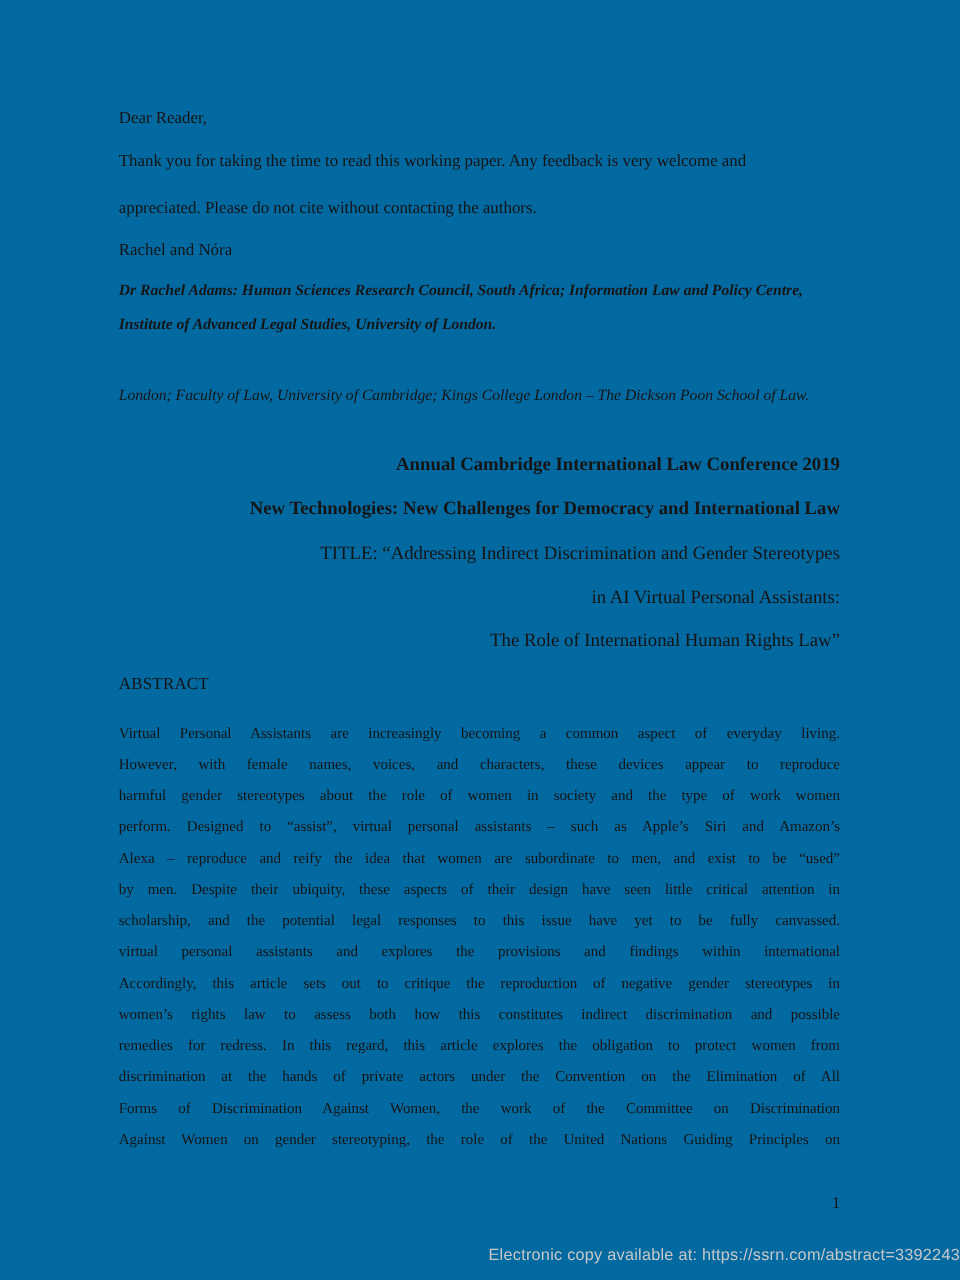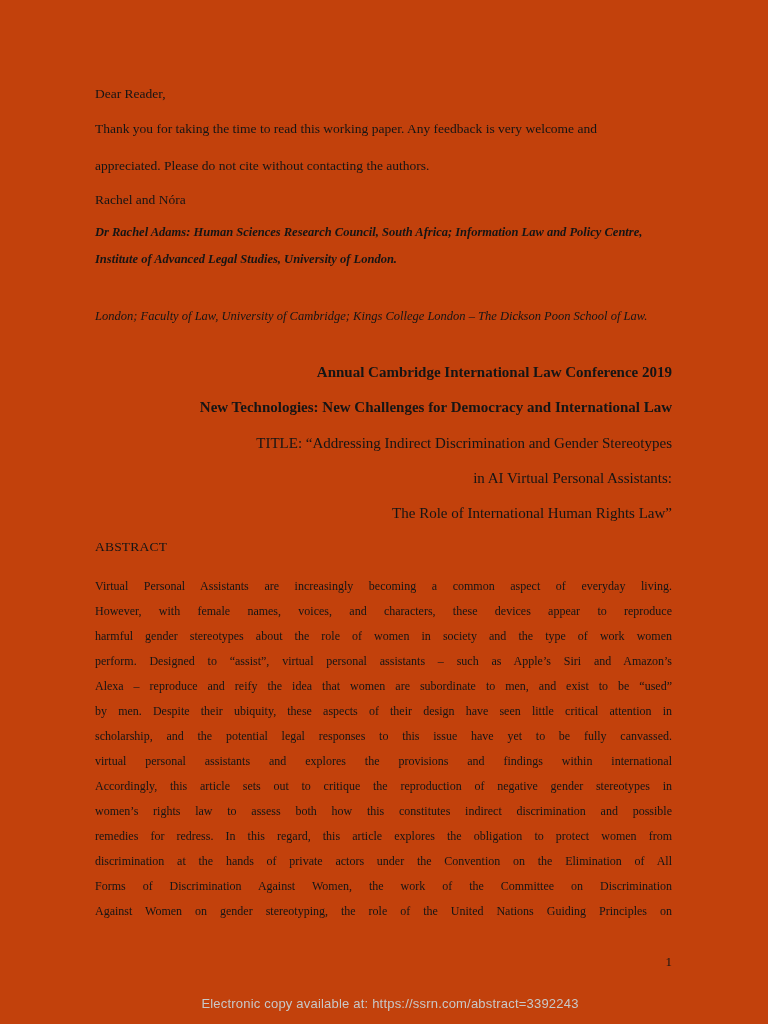--- a/index.html
+++ b/index.html
@@ -1,20 +1,20 @@
 <!DOCTYPE html>
 <html><head>
 <meta charset="utf-8">
 <style>
   html, body { margin: 0; padding: 0; background: #ffffff; }
   .page {
     position: relative;
     width: 768px;
     height: 1024px;
-    background: #c2410c;
+    background: #0369a1;
     font-family: "Liberation Serif", "DejaVu Serif", serif;
     color: #151515;
     overflow: hidden;
   }
   .abs { position: absolute; left: 95px; right: 96px; }
   .salutation   { top: 86px;  font-size: 13.5px; }
   .letter-l1    { top: 121px; font-size: 13.5px; }
   .letter-l2    { top: 158px; font-size: 13.5px; }
   .signature    { top: 192px; font-size: 13.5px; }
   .affiliation  { font-style: italic; font-size: 12.5px; line-height: 27px; }
@@ -35,21 +35,21 @@
     font-size: 12px;
     text-align: justify;
     text-align-last: justify;
     white-space: nowrap;
     overflow: hidden;
   }
   .page-number  { top: 954px; text-align: right; font-size: 13px; }
   .footer-watermark {
     position: absolute;
     left: 0; right: 0; top: 996px;
-    text-align: center;
+    text-align: right;
     font-family: "Liberation Sans", "DejaVu Sans", sans-serif;
     font-size: 13px;
     color: #c8c8c8;
     letter-spacing: 0.2px;
     padding-left: 12px;
   }
 </style>
 </head>
 <body>
 

